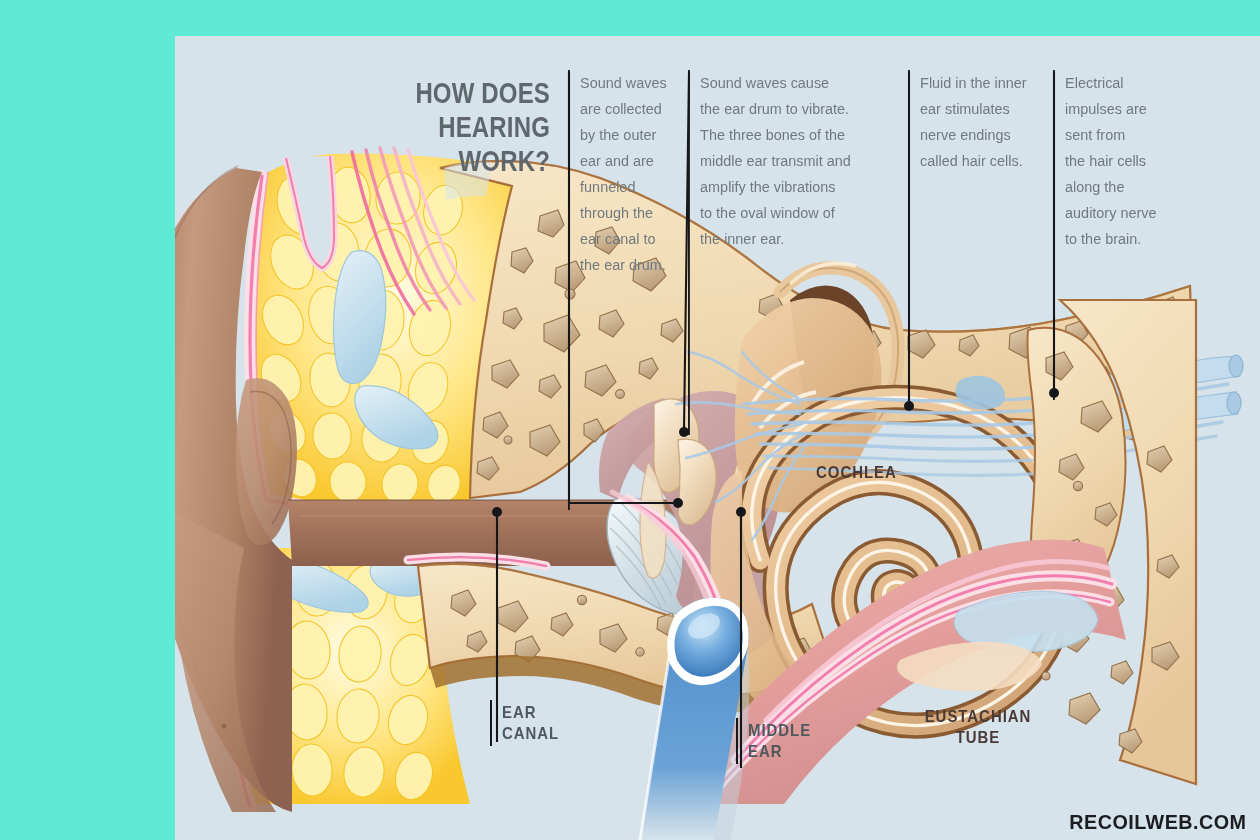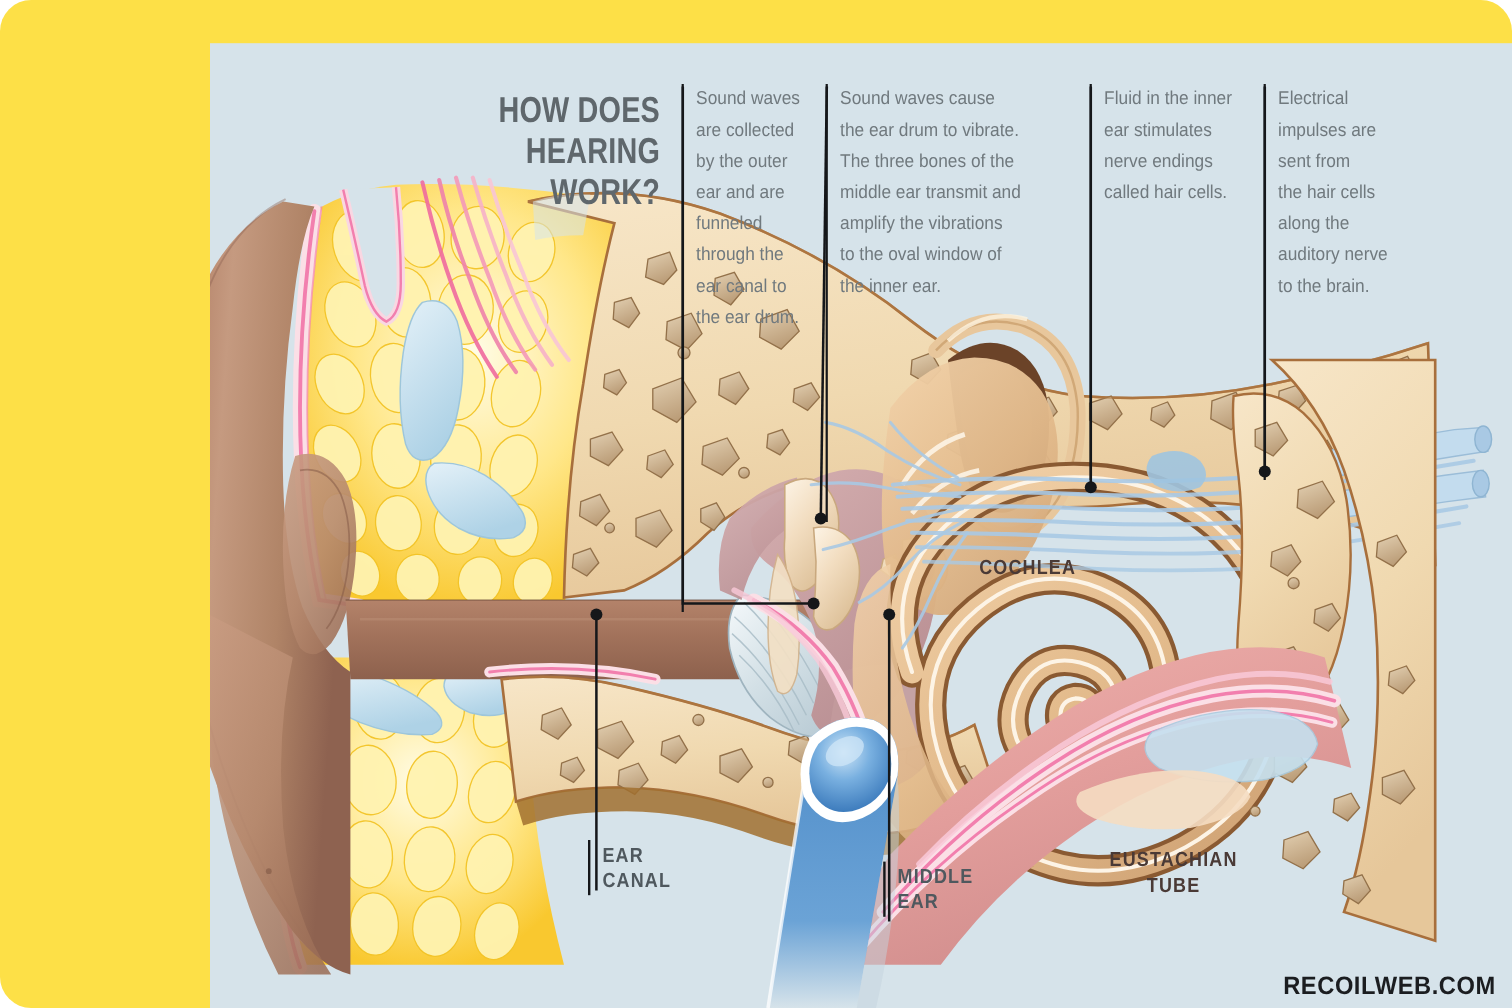--- a/index.html
+++ b/index.html
@@ -1,19 +1,19 @@
 <!DOCTYPE html>
 <html><head>
 <meta charset="utf-8">
 <title>How Does Hearing Work</title>
 <style>
   html,body{margin:0;padding:0;background:#ffffff;}
   body{width:1260px;height:840px;overflow:hidden;
        font-family:"Liberation Sans","DejaVu Sans",sans-serif;}
-  #stage{position:relative;width:1260px;height:840px;background:#fde047;border-radius:26px;}
+  #stage{position:relative;width:1260px;height:840px;background:#5eead4;}
 
   
   .panel{position:absolute;left:175px;top:36px;width:1085px;height:804px;background:#d6e3ea;}
 
   
   .art{position:absolute;left:0;top:0;width:1260px;height:840px;}
 
   
   .headline{position:absolute;left:300px;top:76px;width:250px;text-align:right;
     font-family:"Liberation Sans","DejaVu Sans",sans-serif;

